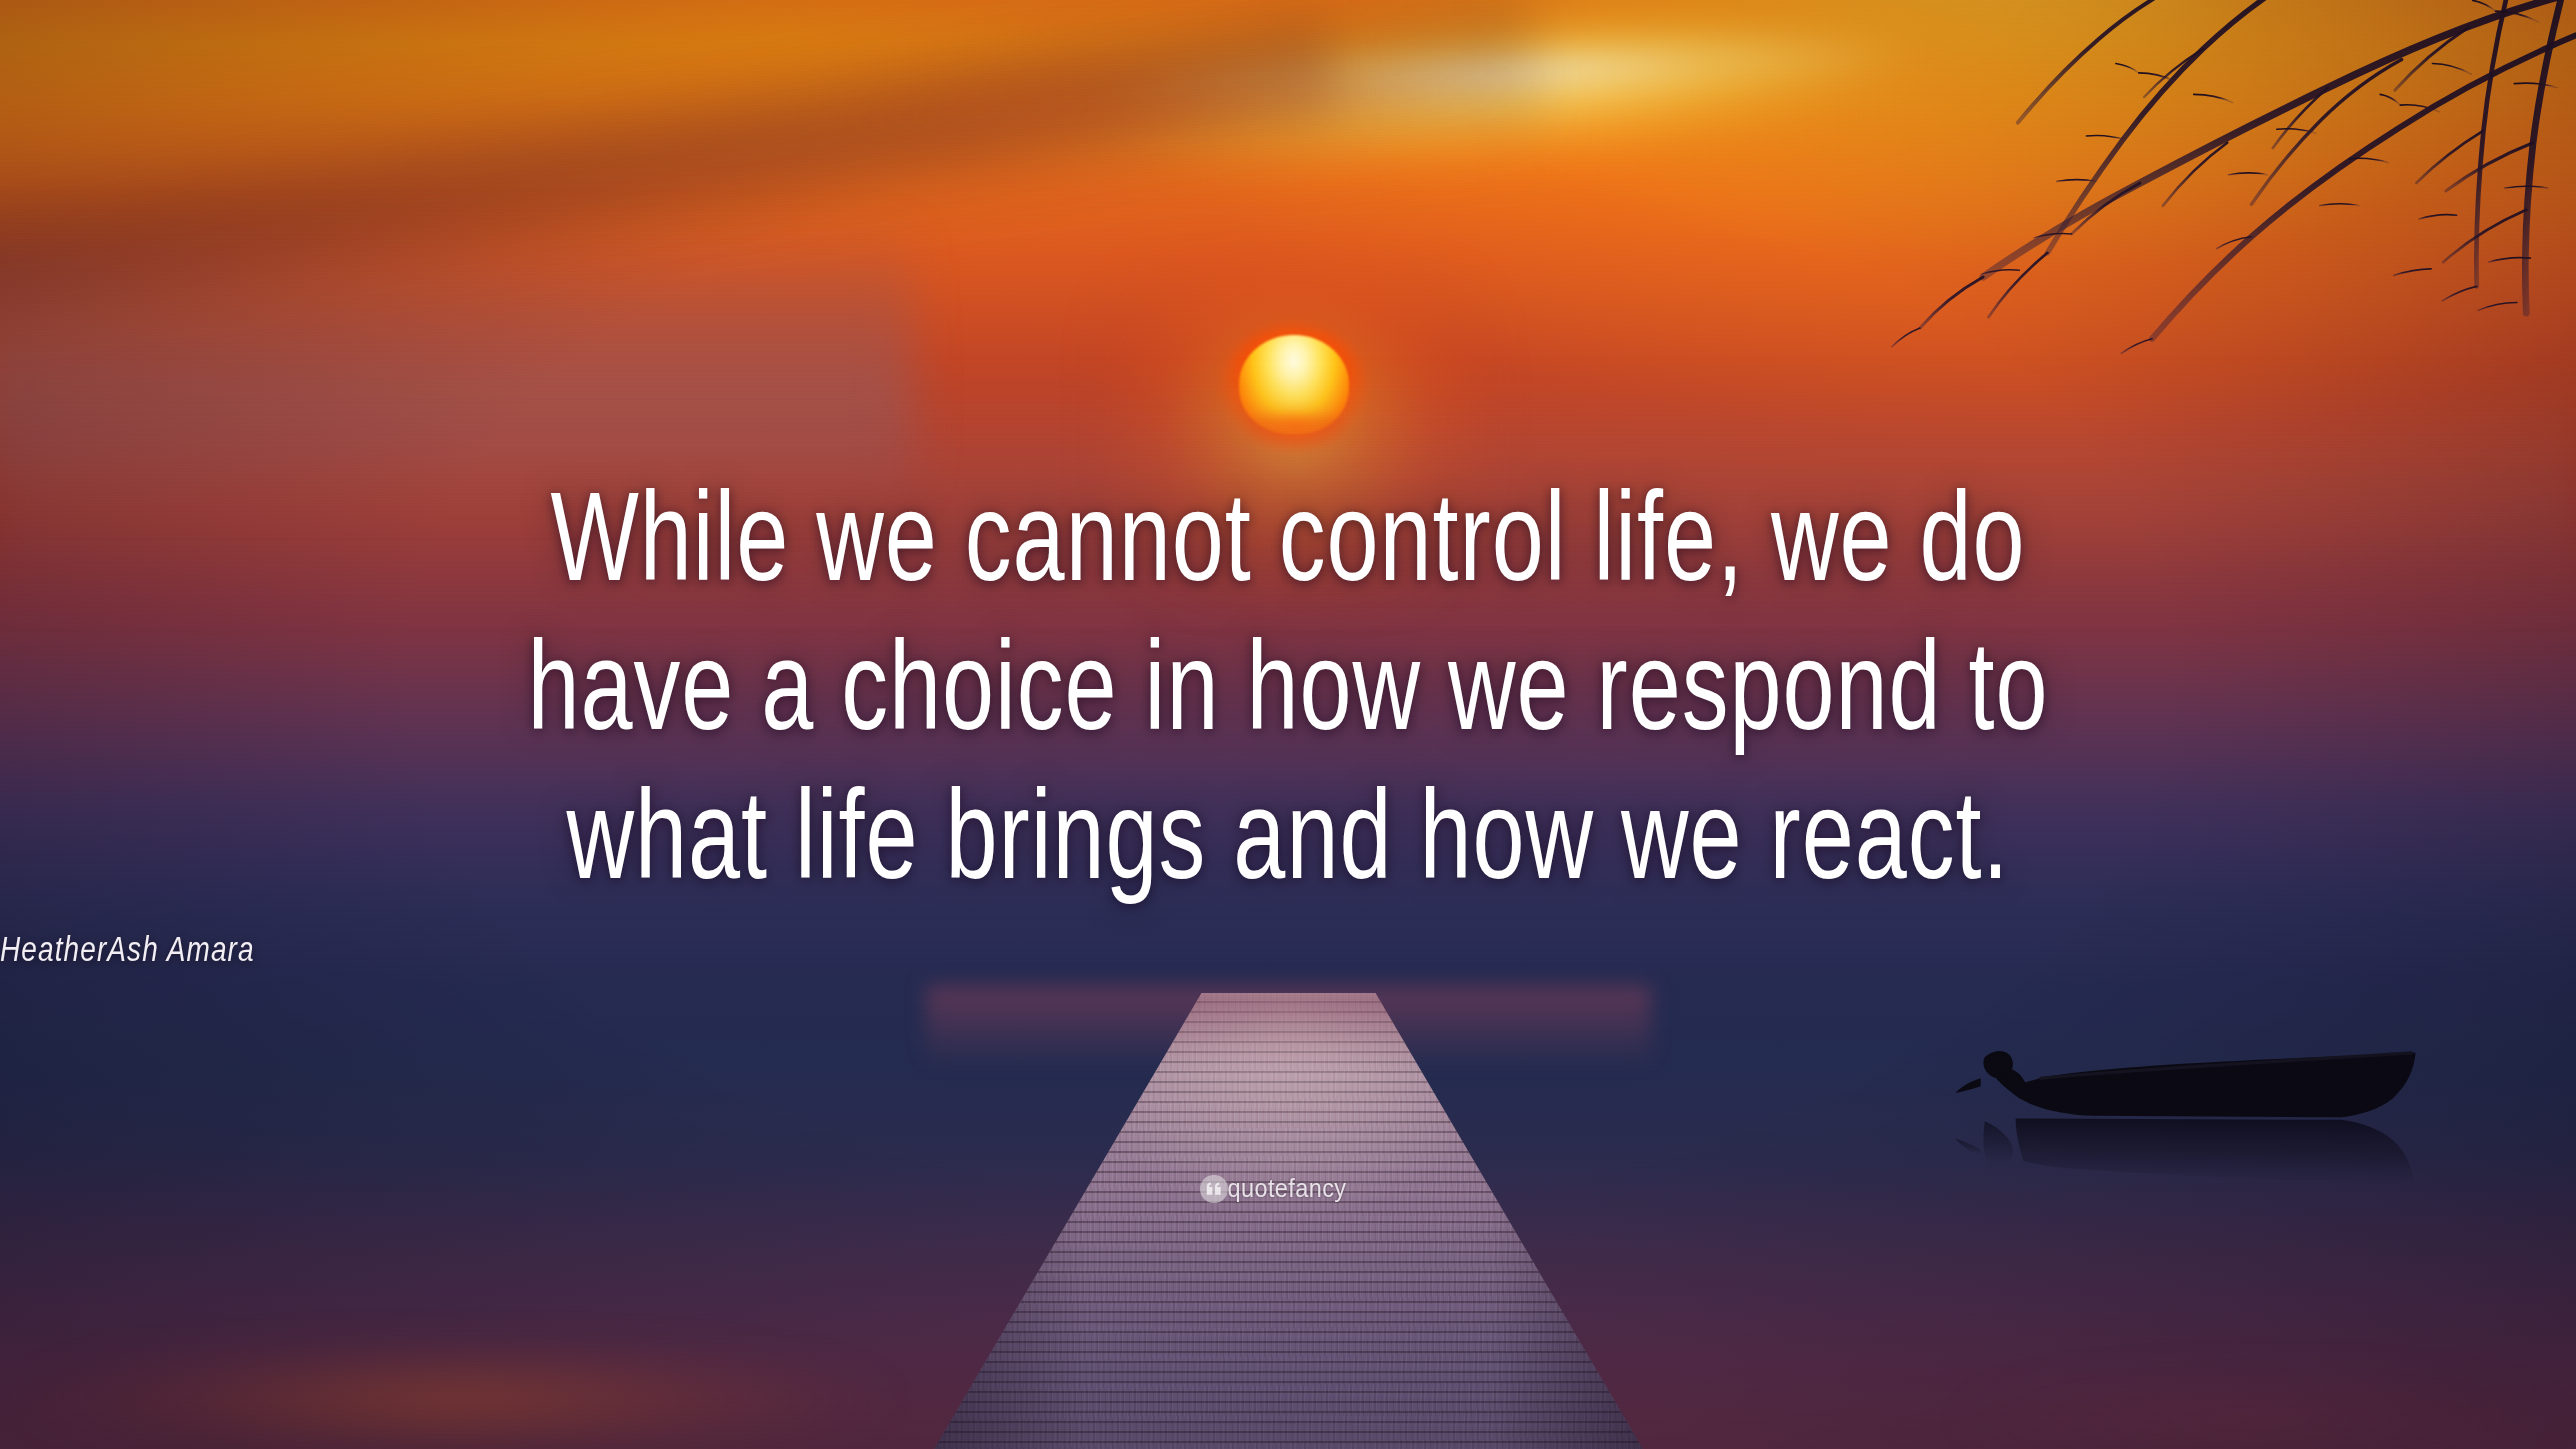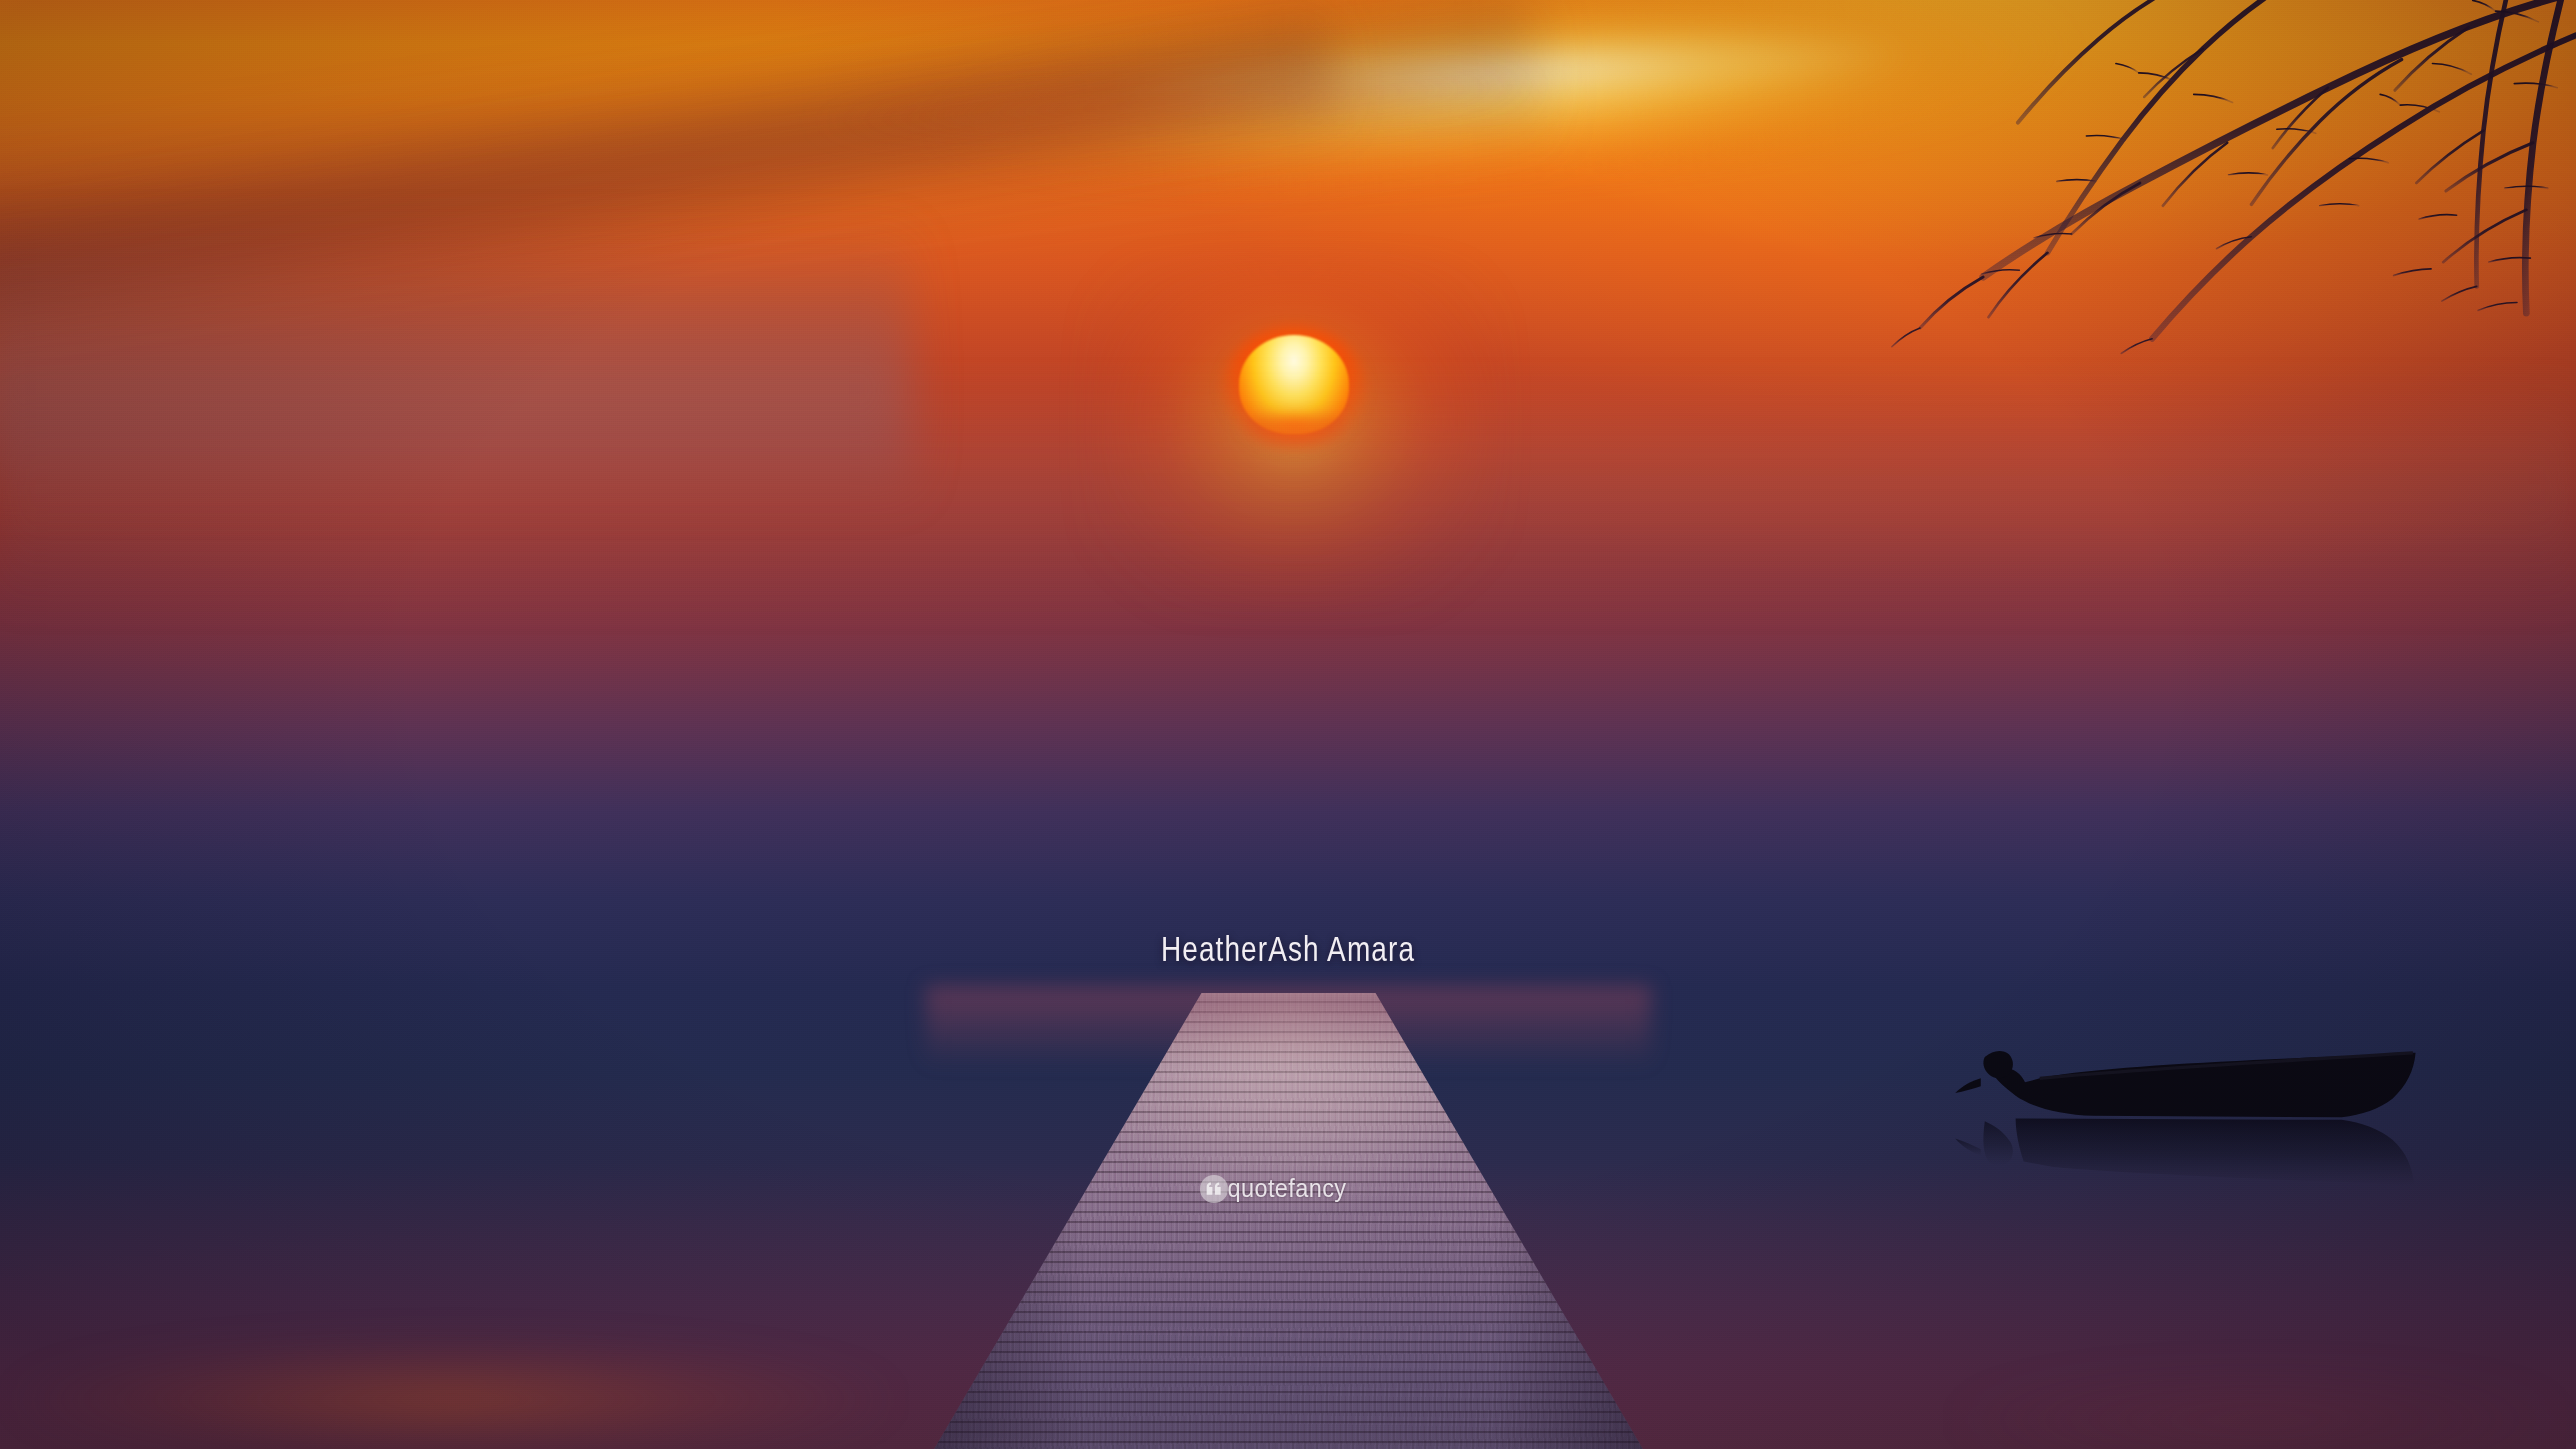--- a/index.html
+++ b/index.html
@@ -300,22 +300,22 @@
     transform-origin:center top;
     margin-bottom:25.5px;
     text-shadow:0 1.3px 9.4px rgba(20,6,26,0.55), 0 0 28px rgba(30,10,40,0.35);
     -webkit-font-smoothing:antialiased;
   }
 
   #attribution {
     position:absolute;
     left:0; right:0;
     top:934px;
-    text-align:center;
     z-index:40;
+    font-style:italic;
   }
   #attribution .name {
     display:inline-block;
     color:#f2eef3;
     font-family:"Liberation Sans", sans-serif;
     font-weight:300;
     font-size:28px;
     letter-spacing:1.1px;
     transform:scaleY(1.22);
     text-shadow:0 1.3px 6.7px rgba(20,6,26,0.6);
@@ -565,20 +565,25 @@
       </g>
     </svg>
   </div>
 
   <div id="low-left-glow"></div>
   <div id="low-right-glow"></div>
 
   <div class="layer" id="vignette"></div>
   <div class="layer" id="grain"></div>
 
+  <div id="quote-block">
+    <div class="quote-line">While we cannot control life, we do</div>
+    <div class="quote-line">have a choice in how we respond to</div>
+    <div class="quote-line">what life brings and how we react.</div>
+  </div>
 
   <div id="attribution">
     <span class="name">HeatherAsh Amara</span>
   </div>
 
   <div id="watermark">
     <span id="wm-badge">
       <svg width="16" height="13.4" viewBox="0 0 24 20" aria-hidden="true">
         <path fill="#f4f2f4" d="M1,19 L1,7 C1,3.1 3.6,0.8 7.4,0.6 L7.4,4.2 C5.6,4.5 4.6,5.4 4.6,7 L4.6,7.4 L9.6,7.4 L9.6,19 Z"></path>
         <path fill="#f4f2f4" d="M13.4,19 L13.4,7 C13.4,3.1 16,0.8 19.8,0.6 L19.8,4.2 C18,4.5 17,5.4 17,7 L17,7.4 L22,7.4 L22,19 Z"></path>

